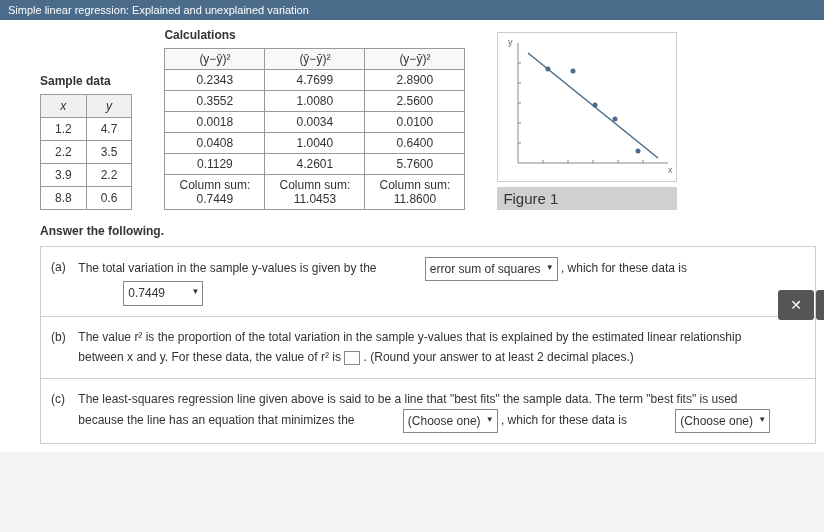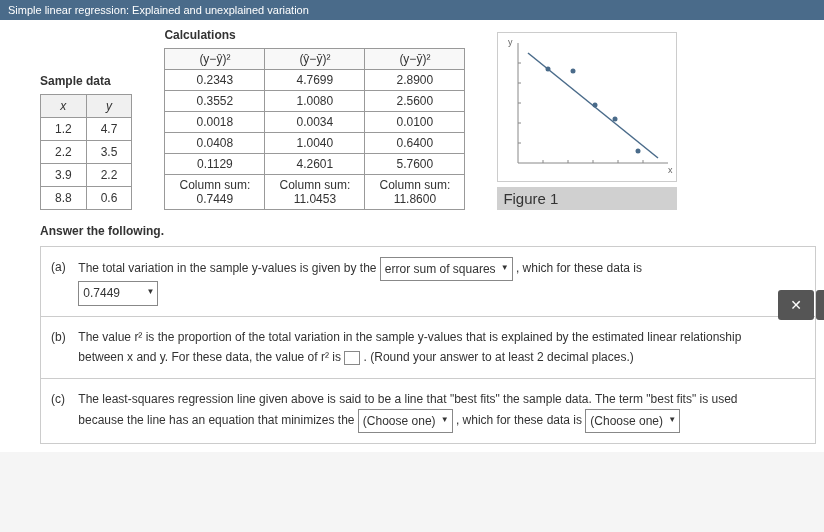--- a/index.html
+++ b/index.html
@@ -15,21 +15,21 @@
     .calc-tbl th, .calc-tbl td { border: 1px solid #999; padding: 3px 14px; text-align: center; font-weight: normal; min-width: 100px; }
     .calc-tbl th { background: #f8f8f8; }
     .figure { width: 180px; }
     .figure svg { border: 1px solid #ccc; background: white; }
     .figure-caption { background: #d0d0d0; padding: 3px 6px; font-size: 15px; margin-top: 2px; }
     .answer-section { margin-top: 14px; font-weight: bold; }
     .questions { border: 1px solid #ccc; margin-top: 8px; }
     .q-row { padding: 10px 10px; border-bottom: 1px solid #ccc; line-height: 1.7; }
     .q-label { display: inline-block; width: 24px; vertical-align: top; }
     .q-body { display: inline-block; width: 700px; vertical-align: top; }
-    .dropdown { display: inline-block; border: 1px solid #888; background: white; padding: 1px 16px 1px 4px; position: relative; min-width: 60px; vertical-align: middle; }
+    .dropdown { display: inline-block; border: 1px solid #888; background: white; padding: 1px 16px 1px 4px; position: relative; min-width: 60px; vertical-align: middle; margin-left: 45px; }
     .dropdown::after { content: "▼"; font-size: 8px; position: absolute; right: 3px; top: 3px; }
     .input-box { display: inline-block; border: 1px solid #888; background: white; width: 16px; height: 14px; vertical-align: middle; }
     .sidebar-btn { position: absolute; right: 10px; width: 36px; height: 30px; background: #555; color: white; display: flex; align-items: center; justify-content: center; font-size: 14px; border-radius: 3px; }
     .chev { position: absolute; left: 16px; top: 20px; font-size: 12px; color: #666; }
   </style>
 </head>
 <body>
 
 <div class="header">
   <span>Simple linear regression: Explained and unexplained variation</span>

